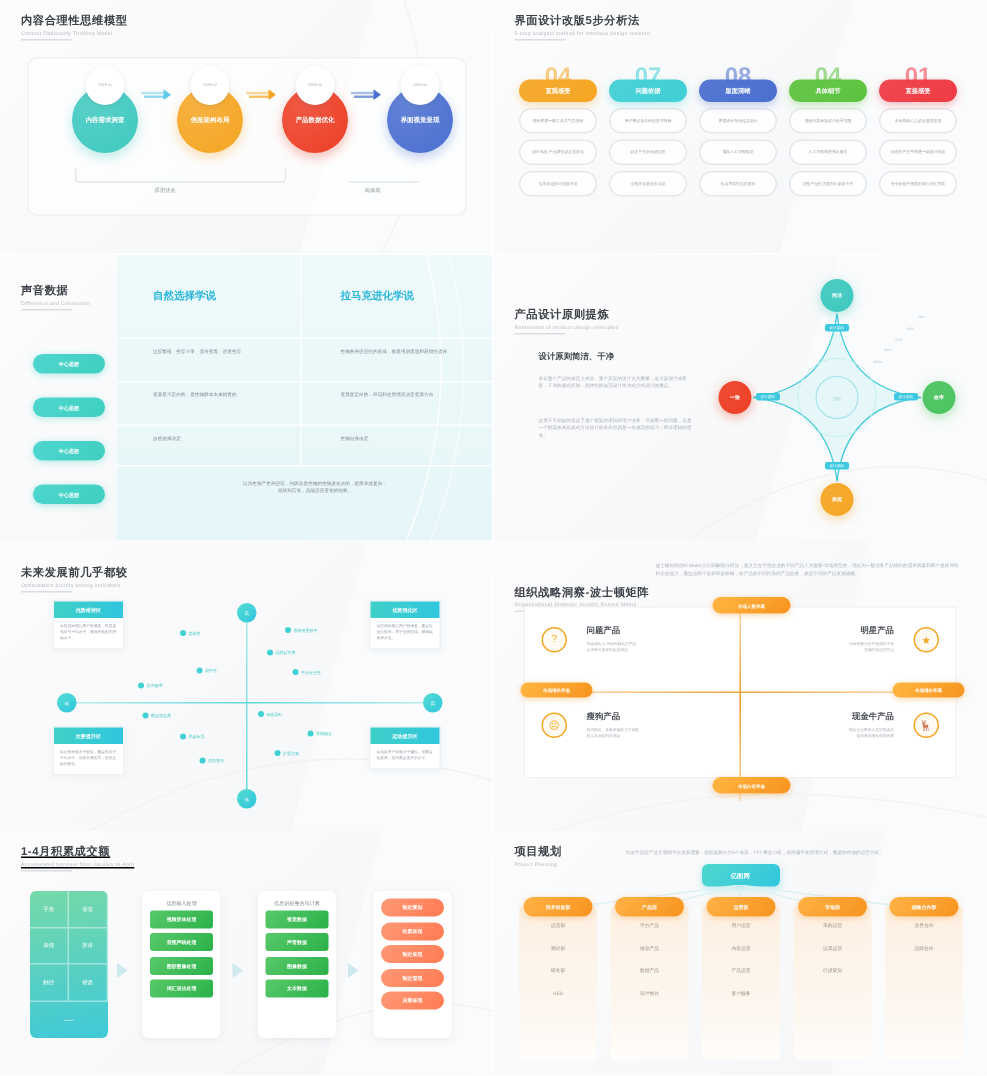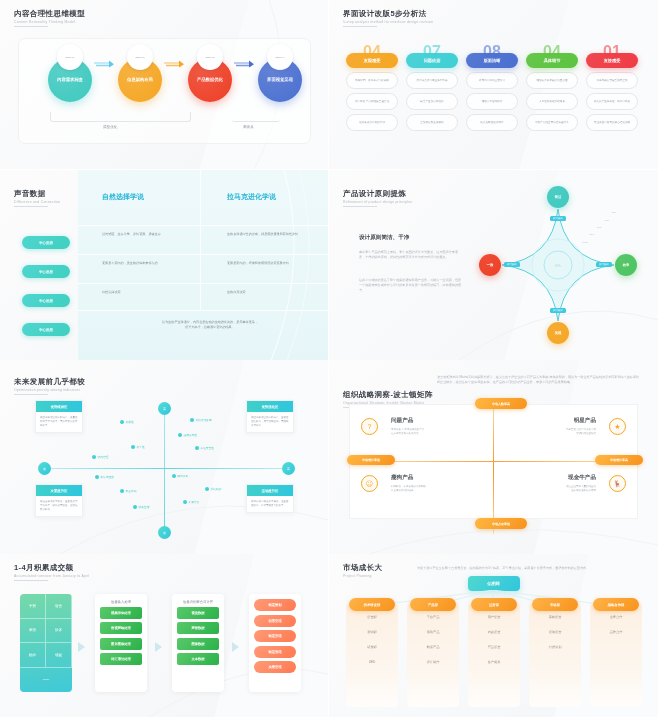--- a/index.html
+++ b/index.html
@@ -283,21 +283,21 @@
           <div>低等到高等，总能适应变化的结果。</div>
         </div>
       </div>
   </div>
 
   <div class="panel p4">
     <div class="swoosh"><svg viewBox="0 0 329 190" preserveAspectRatio="none">
           <path d="M230,0 L329,0 L329,190 L175,190 Z" fill="#fafbfc"></path>
           <path d="M130,190 Q230,120 329,150" stroke="#f1f2f4" stroke-width="1" fill="none"></path>
         </svg></div>
-    <div class="ttl" style="top:20px;">
+    <div class="ttl" style="top:36px;">
       <div class="cn">产品设计原则提炼</div>
       <div class="en">Refinement of product design principles</div>
       <div class="ul"></div>
     </div>
     <div style="position:absolute;left:30px;top:64px;font-size:5.6px;font-weight:bold;color:#3f454c;">设计原则简洁、干净</div>
     <div class="hdesc" style="left:30px;top:80px;width:105px;">单从整个产品的规范上来说，整个页面的设计大为重要，这方面设计来看是，干净的版式原则，把持性的规范设计作为式方式设计的重点。</div>
     <div class="hdesc" style="left:30px;top:108px;width:105px;">这类不可或缺的是这了整个框架的逻辑和用户业务，可能有一些问题，但是一个框架来来总成式方法设计的本质也就是一块规范的练习，而非逻辑的思考。</div>
     <div id="p4star">
         <svg style="position:absolute;left:171px;top:37px;width:116px;height:116px;" viewBox="0 0 116 116">
           <path d="M58,2 Q64,52 114,58 Q64,64 58,114 Q52,64 2,58 Q52,52 58,2 Z" fill="#d9f4f7" fill-opacity=".62" stroke="#45ccd9" stroke-width=".9"></path>
@@ -465,21 +465,21 @@
         <div class="optag" style="left: 18px; top: 95px; width: 48px; height: 10px;">市场增长率低</div>
         <div class="optag" style="left: 266px; top: 95px; width: 48px; height: 10px;">市场增长率高</div>
       </div>
   </div>
 
   <div class="panel p7">
     <div class="swoosh"><svg viewBox="0 0 329 163" preserveAspectRatio="none">
           <path d="M255,0 L329,0 L329,163 L215,163 Z" fill="#fafbfc"></path>
           <path d="M150,163 Q250,100 329,120" stroke="#f1f2f4" stroke-width="1" fill="none"></path>
         </svg></div>
-    <div class="ttl" style="top:10px;">
+    <div class="ttl" style="top:10px;text-decoration:underline;">
       <div class="cn">1-4月积累成交额</div>
       <div class="en">Accumulated turnover from January to April</div>
       <div class="ul"></div>
     </div>
     <div class="gtable" id="p7grid">
         <div class="gcell">手势</div>
         <div class="gcell">语音</div>
         <div class="gcell">表情</div>
         <div class="gcell">肢体</div>
         <div class="gcell">触控</div>
@@ -513,21 +513,21 @@
     <div class="tri" style="left:78px;"></div>
     <div class="tri" style="left:155px;"></div>
     <div class="tri" style="left:232px;"></div>
   </div>
 
   <div class="panel p8">
     <div class="swoosh"><svg viewBox="0 0 329 163" preserveAspectRatio="none">
           <path d="M260,0 L329,0 L329,163 L225,163 Z" fill="#fafbfc"></path>
         </svg></div>
     <div class="ttl" style="top:10px;">
-      <div class="cn">市场成长大</div>
+      <div class="cn">项目规划</div>
       <div class="en">Project Planning</div>
     </div>
     <div class="hdesc" style="left:88px;top:12px;width:228px;">为便于适应产业互联网平台发展需要，组织架构分为5个体系，17个事业小组，采用扁平化管理方式，重塑协作他的运营方式。</div>
     <div class="root">亿图网</div>
     <svg style="position:absolute;left:0;top:36px;width:329px;height:18px;">
         <g stroke="#daf2f3" stroke-width=".9" fill="none">
           <path d="M164,0 L43,16"></path>
           <path d="M164,0 L103,16"></path>
           <path d="M164,0 L164,16"></path>
           <path d="M164,0 L225,16"></path>

